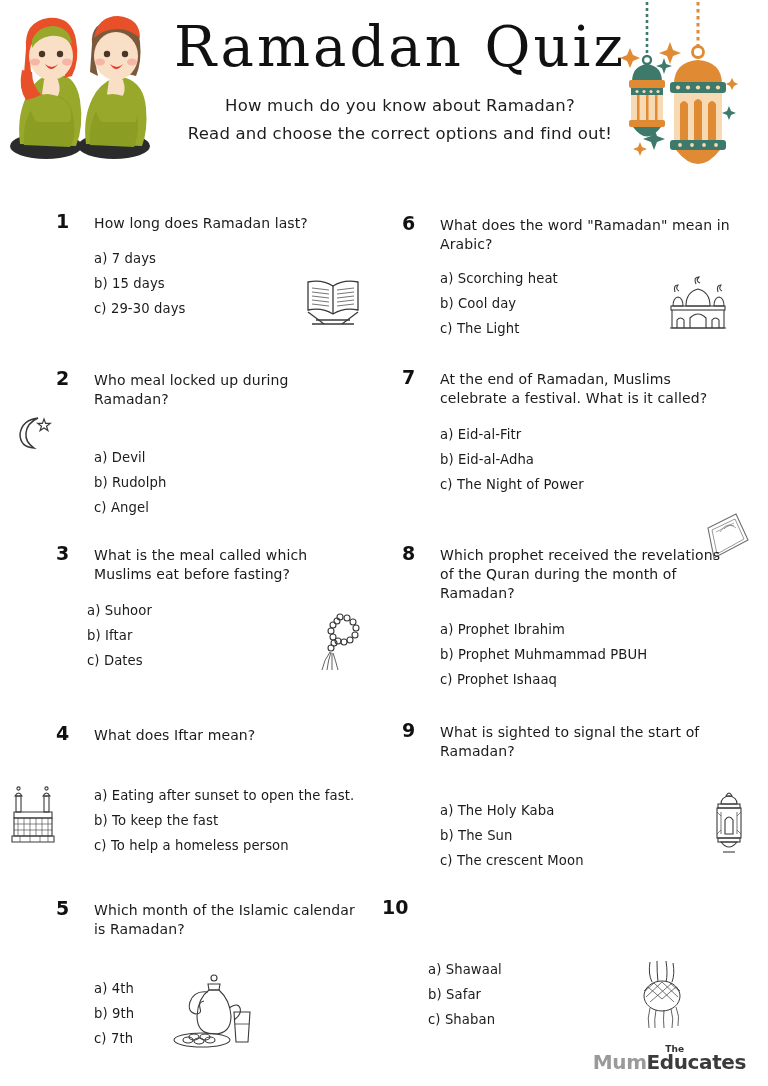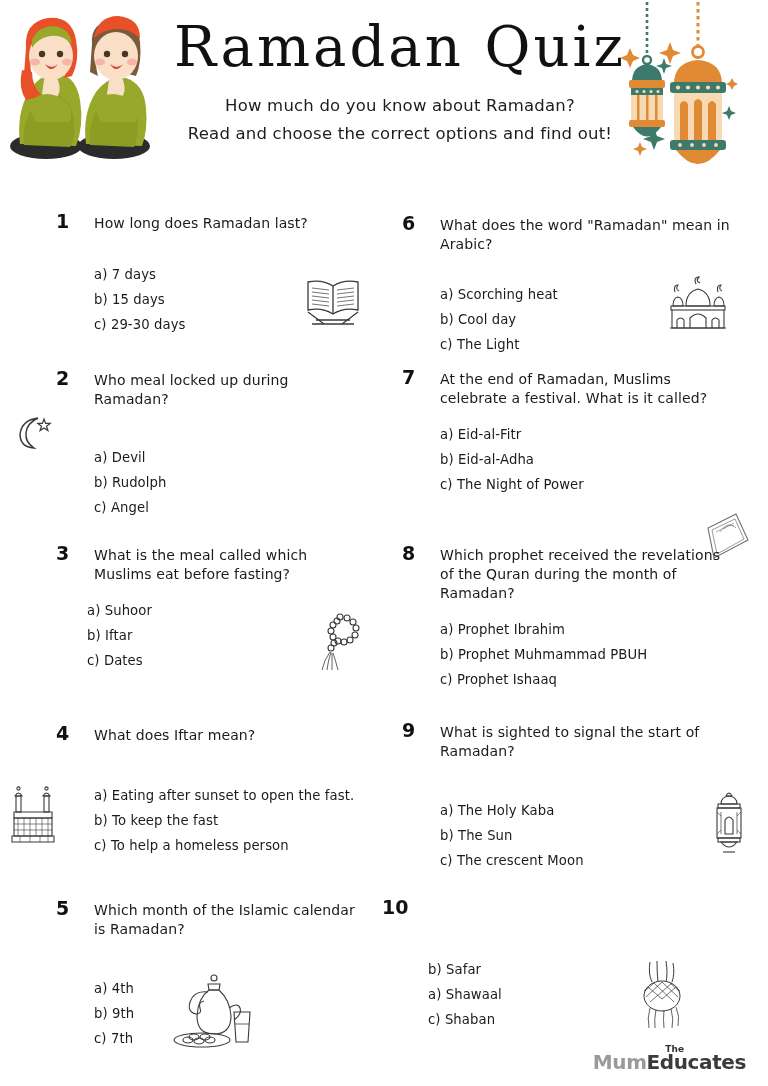--- a/index.html
+++ b/index.html
@@ -103,21 +103,21 @@
   .q-text {
     margin-left: 38px;
     font-size: 14px;
     line-height: 19px;
     color: #1b1b1b;
     letter-spacing: 0.1px;
     padding-right: 10px;
   }
   .options {
     margin-left: 38px;
-    margin-top: 28px;
+    margin-top: 12px;
   }
   .option {
     font-size: 13.2px;
     line-height: 25px;
     color: #1b1b1b;
     letter-spacing: 0.1px;
   }
 
   
   .deco {
@@ -488,22 +488,22 @@
           <line x1="15" y1="64" x2="27" y2="64"></line>
         </g>
       </svg>
     </div>
 
     <div class="question-block" style="left:6px; top:710px; width:330px;">
       <div class="q-head">
         <span class="q-num wide">10</span>
       </div>
       <div class="options" style="margin-top:37px;">
+        <div class="option">a) Shawaal</div>
         <div class="option">b) Safar</div>
-        <div class="option">a) Shawaal</div>
         <div class="option">c) Shaban</div>
       </div>
     </div>
 
     <div class="deco" style="left:246px; top:768px;">
       <svg width="66" height="72" viewBox="0 0 66 72">
         <g fill="none" stroke="#3a3a3a" stroke-width="1">
           <path d="M20 4 Q18 16 22 24 M27 3 Q27 16 28 24 M36 3 Q38 16 36 24 M43 5 Q45 16 42 24"></path>
           <ellipse cx="32" cy="38" rx="18" ry="15"></ellipse>
           <path d="M18 29 L32 41 M24 25 L44 44 M32 24 L48 39 M40 25 L49 33 M46 29 L50 33" stroke-width="0.7"></path>

